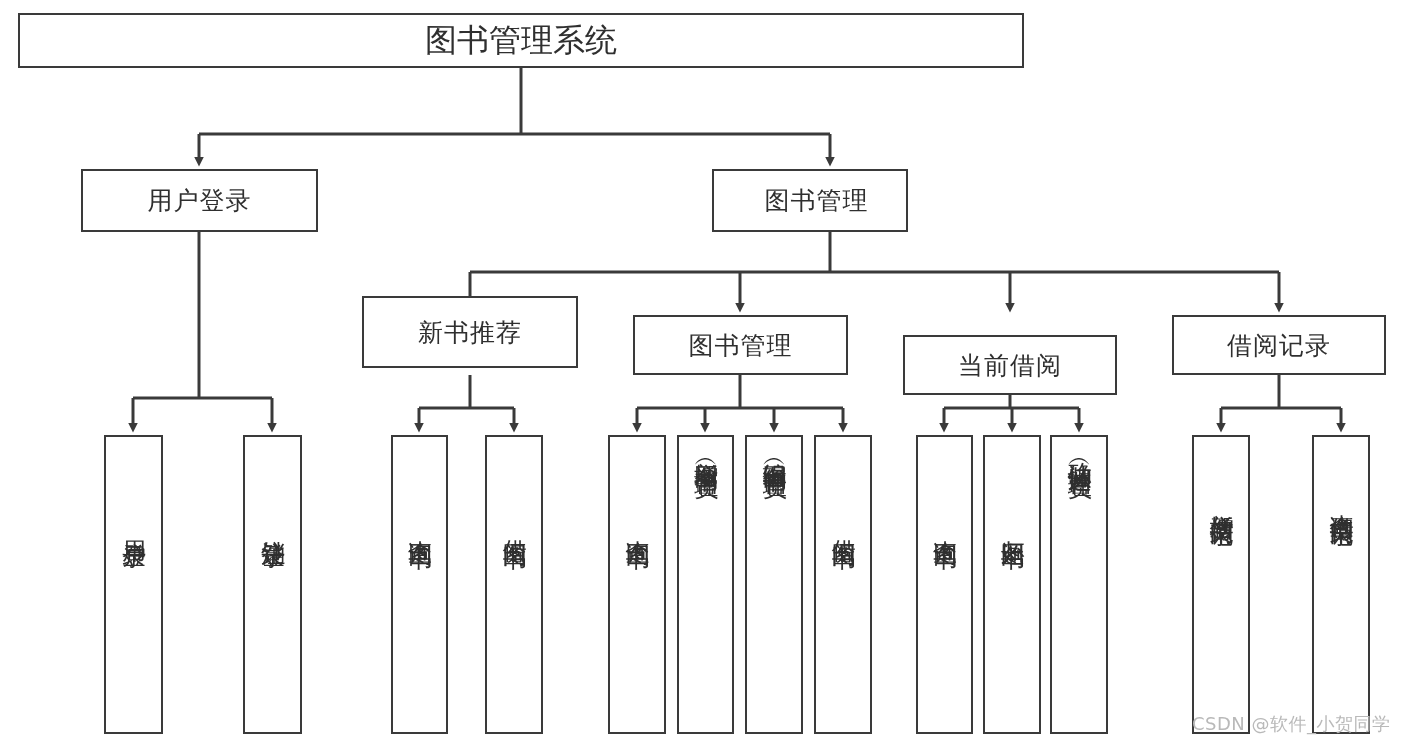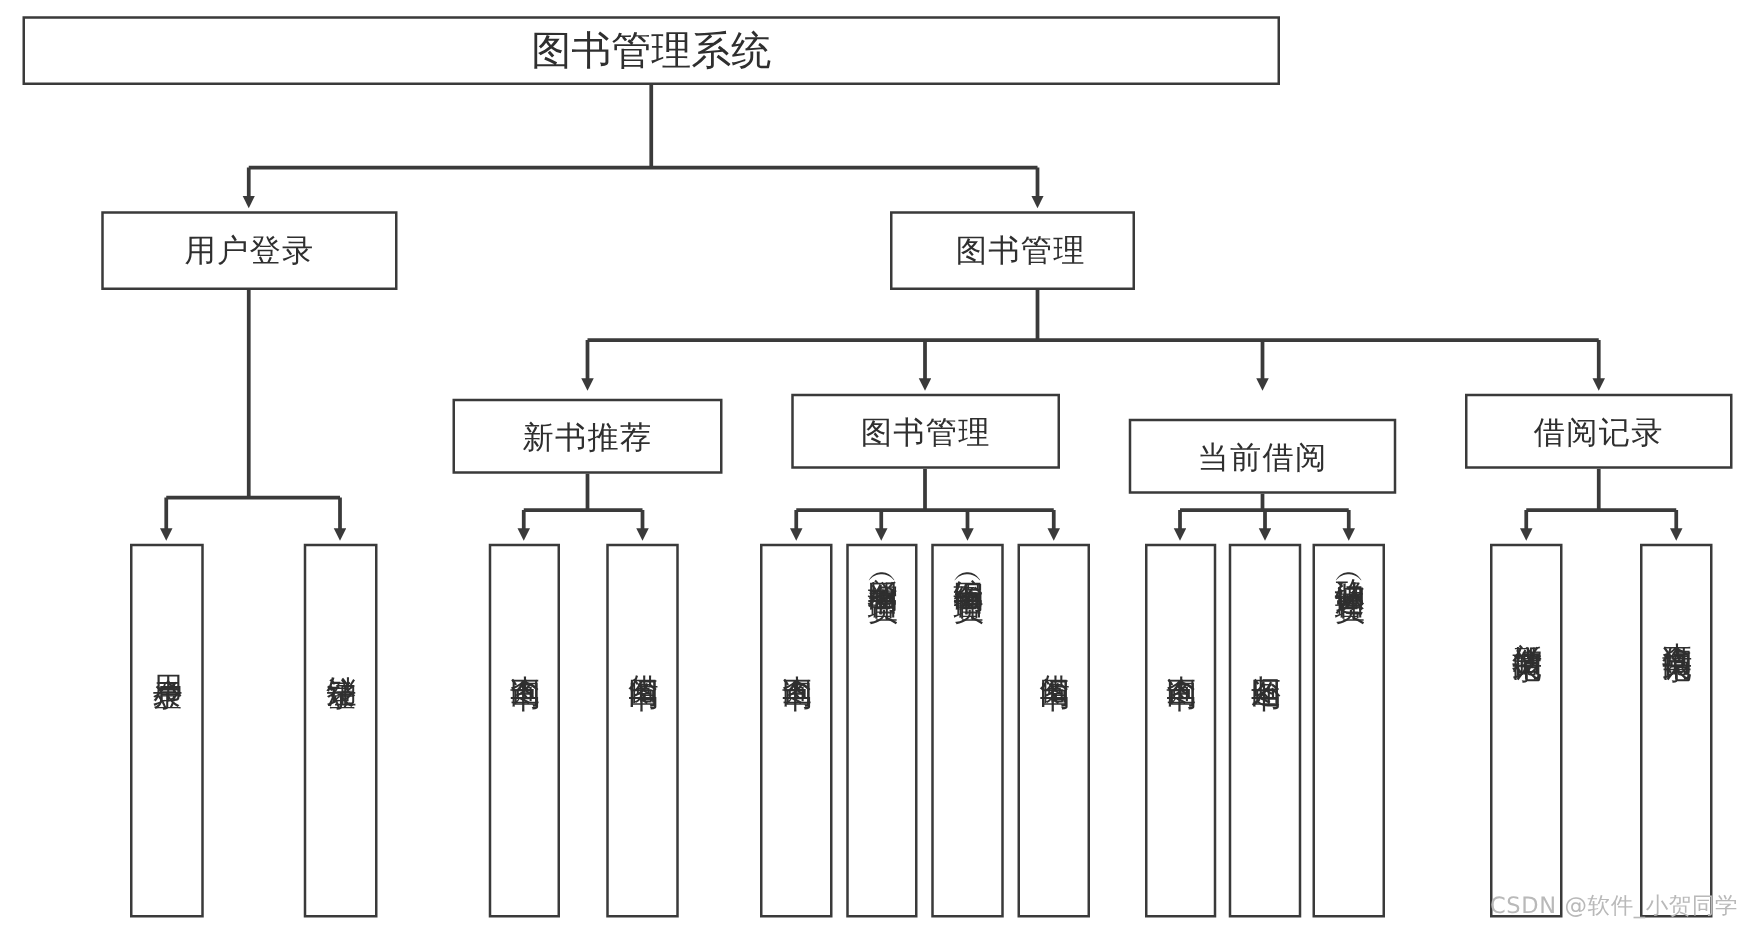--- a/index.html
+++ b/index.html
@@ -132,21 +132,21 @@
     <span>图书管理系统</span>
   </div>
 
   <div class="node h" style="left:81px; top:169px; width:237px; height:63px;">
     <span>用户登录</span>
   </div>
   <div class="node h" style="left:712px; top:169px; width:196px; height:63px;padding-left:13px;">
     <span>图书管理</span>
   </div>
 
-  <div class="node h" style="left:362px; top:319px; width:216px; height:60px;">
+  <div class="node h" style="left:362px; top:296px; width:216px; height:72px;">
     <span>新书推荐</span>
   </div>
   <div class="node h" style="left:633px; top:315px; width:215px; height:60px;">
     <span>图书管理</span>
   </div>
   <div class="node h" style="left:903px; top:315px; width:214px; height:60px;margin-top:20px;">
     <span>当前借阅</span>
   </div>
   <div class="node h" style="left:1172px; top:315px; width:214px; height:60px;">
     <span>借阅记录</span>

